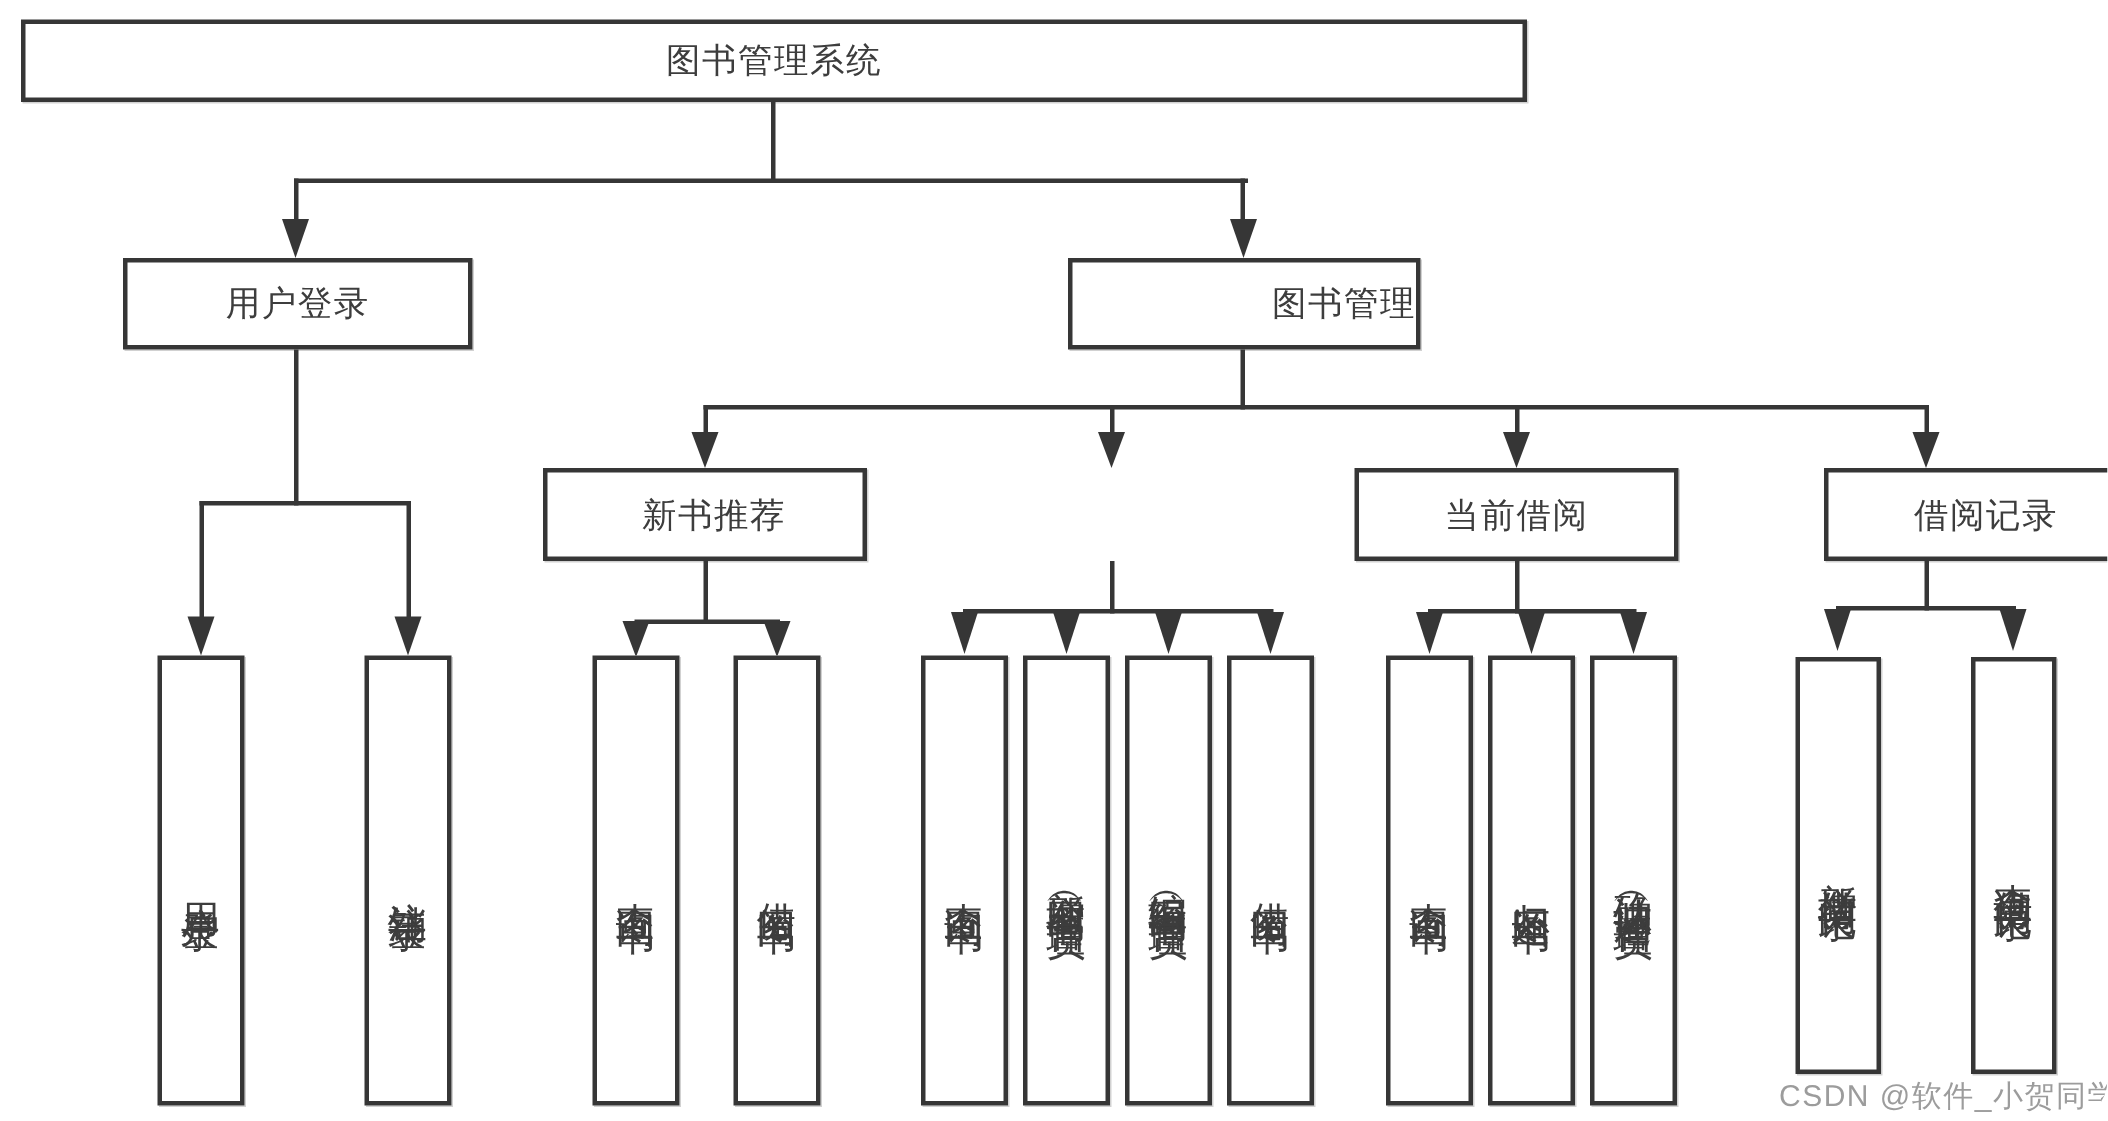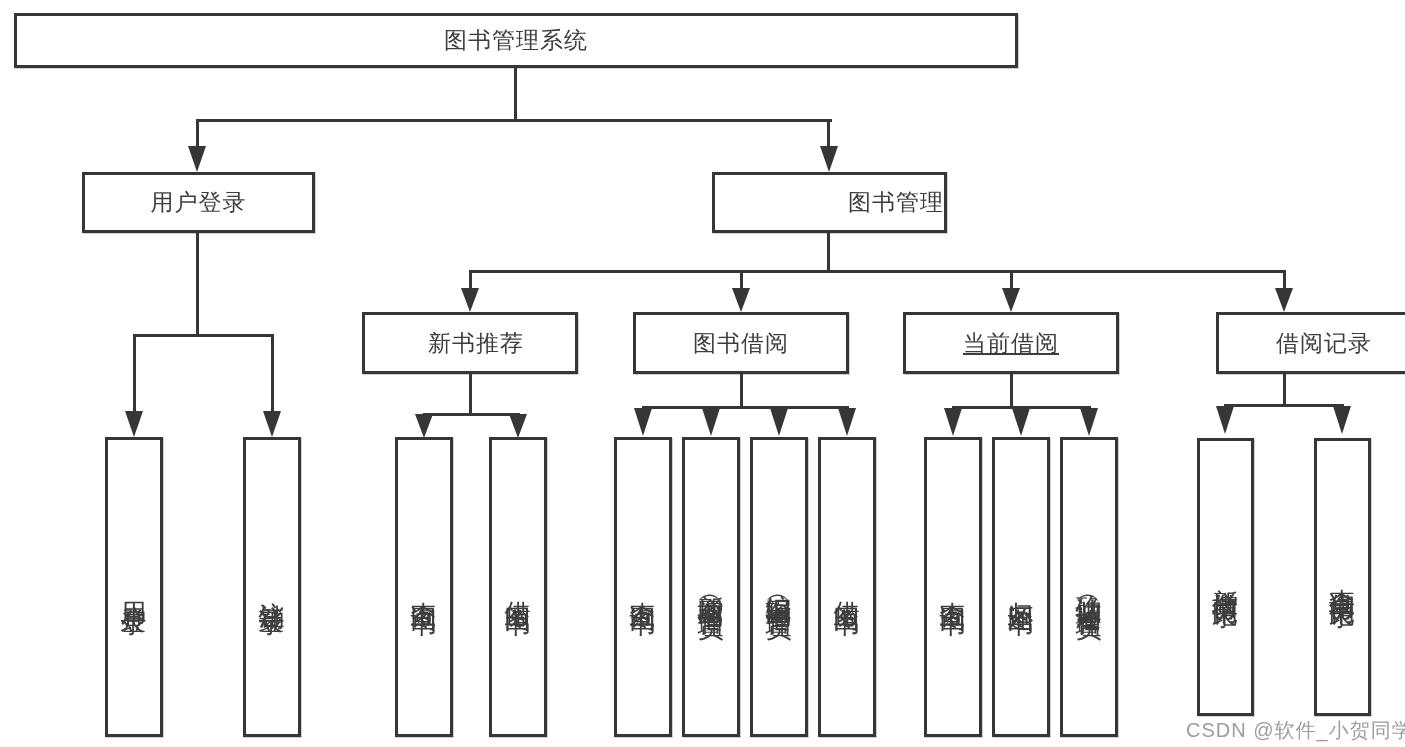--- a/index.html
+++ b/index.html
@@ -6,20 +6,21 @@
     --line:#363636;
     --text:#3d3d3d;
   }
   html,body{margin:0;padding:0;background:#ffffff;}
   body{font-family:"Liberation Sans","DejaVu Sans",sans-serif;}
   #canvas{
     position:relative;
     width:1405px;height:747px;
     background:#ffffff;
     overflow:hidden;
+    border-radius:27px;
   }
   .node{
     position:absolute;
     border:3px solid var(--line);
     background:#ffffff;
     display:flex;align-items:center;justify-content:center;
     color:var(--text);
     font-size:23px;
     letter-spacing:1px;
     box-sizing:border-box;
@@ -97,24 +98,21 @@
   <div class="vl" style="left:1010px;top:270px;height:22px;"></div>
   <div class="vl" style="left:1283px;top:270px;height:22px;"></div>
   <div class="ar h24" style="left:461px;top:288px;"></div>
   <div class="ar h24" style="left:732px;top:288px;"></div>
   <div class="ar h24" style="left:1002px;top:288px;"></div>
   <div class="ar h24" style="left:1275px;top:288px;"></div>
 
   <div class="node" style="left:362px;top:312px;width:216px;height:62px;padding-left:12px;">
     <span>新书推荐</span>
   </div>
-  <div class="node" style="left:633px;top:312px;width:216px;height:62px;">
-    <span>图书借阅</span>
-  </div>
-  <div class="node" style="left:903px;top:312px;width:216px;height:62px;text-decoration:underline;">
+  <div class="node" style="left:903px;top:312px;width:216px;height:62px;">
     <span>当前借阅</span>
   </div>
   <div class="node" style="left:1216px;top:312px;width:216px;height:62px;">
     <span>借阅记录</span>
   </div>
 
   <div class="vl" style="left:469px;top:374px;height:42px;"></div>
   <div class="hl" style="left:423px;top:413px;width:97px;"></div>
   <div class="ar h24" style="left:415px;top:414px;"></div>
   <div class="ar h24" style="left:509px;top:414px;"></div>

